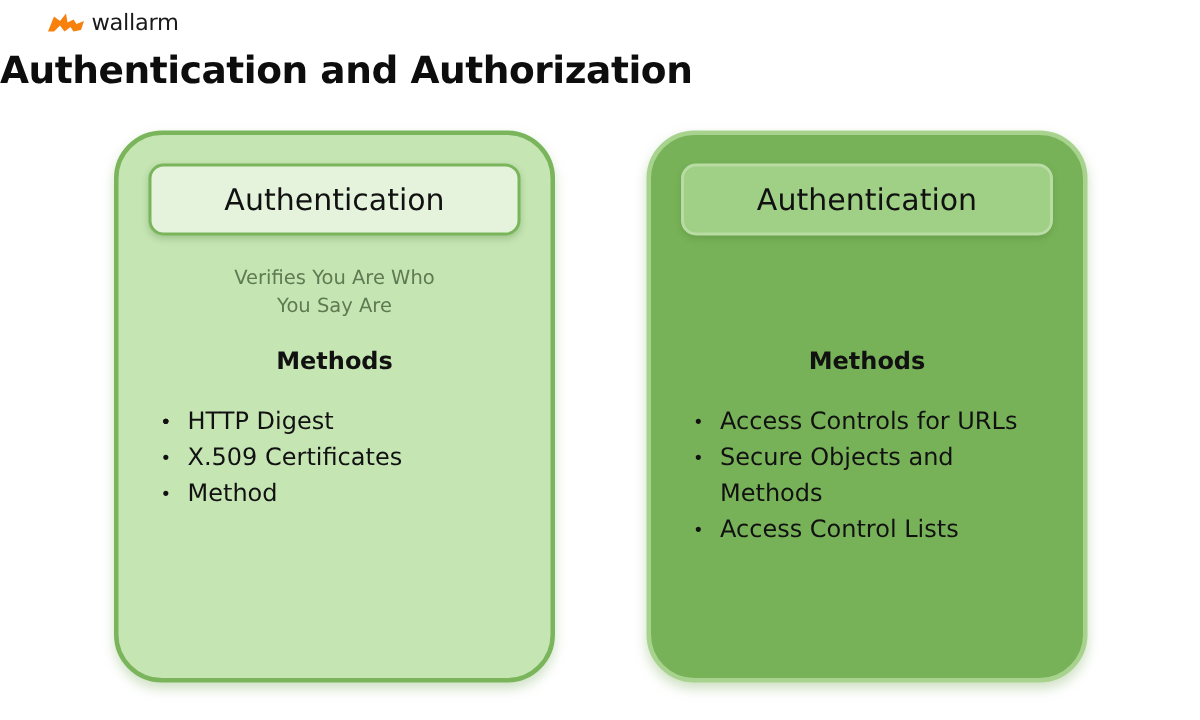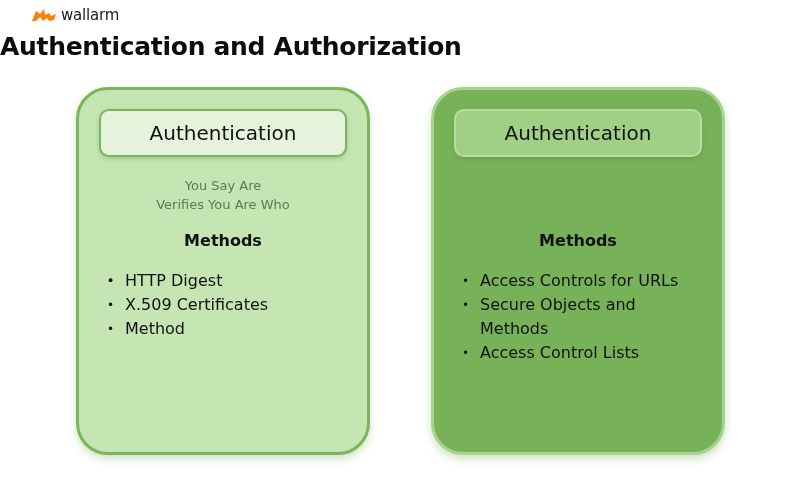--- a/index.html
+++ b/index.html
@@ -40,22 +40,22 @@
     <polygon points="0,13 4,3 8,6 12,1 13,7 17,5 19,8 24,6 22,12 17,13 15,10 11,13 8,9 4,13" fill="#f7810c"></polygon>
   </svg>
   <span class="logo-text">wallarm</span>
 </div>
 
 <div class="title">Authentication and Authorization</div>
 
 <div class="card auth">
   <div class="card-header">Authentication</div>
   <div class="subtitle">
+    <div>Verifies You Are Who</div>
     <div>You Say Are</div>
-    <div>Verifies You Are Who</div>
   </div>
   <div class="methods-heading">Methods</div>
   <ul class="list">
     <li><span class="bullet">•</span></li>
     <li><span class="bullet">•</span></li>
     <li><span class="bullet">•</span><span>HTTP Digest</span></li>
     <li><span class="bullet">•</span><span>X.509 Certificates</span></li>
     <li><span class="bullet">•</span><span>Method</span></li>
   </ul>
 </div>

